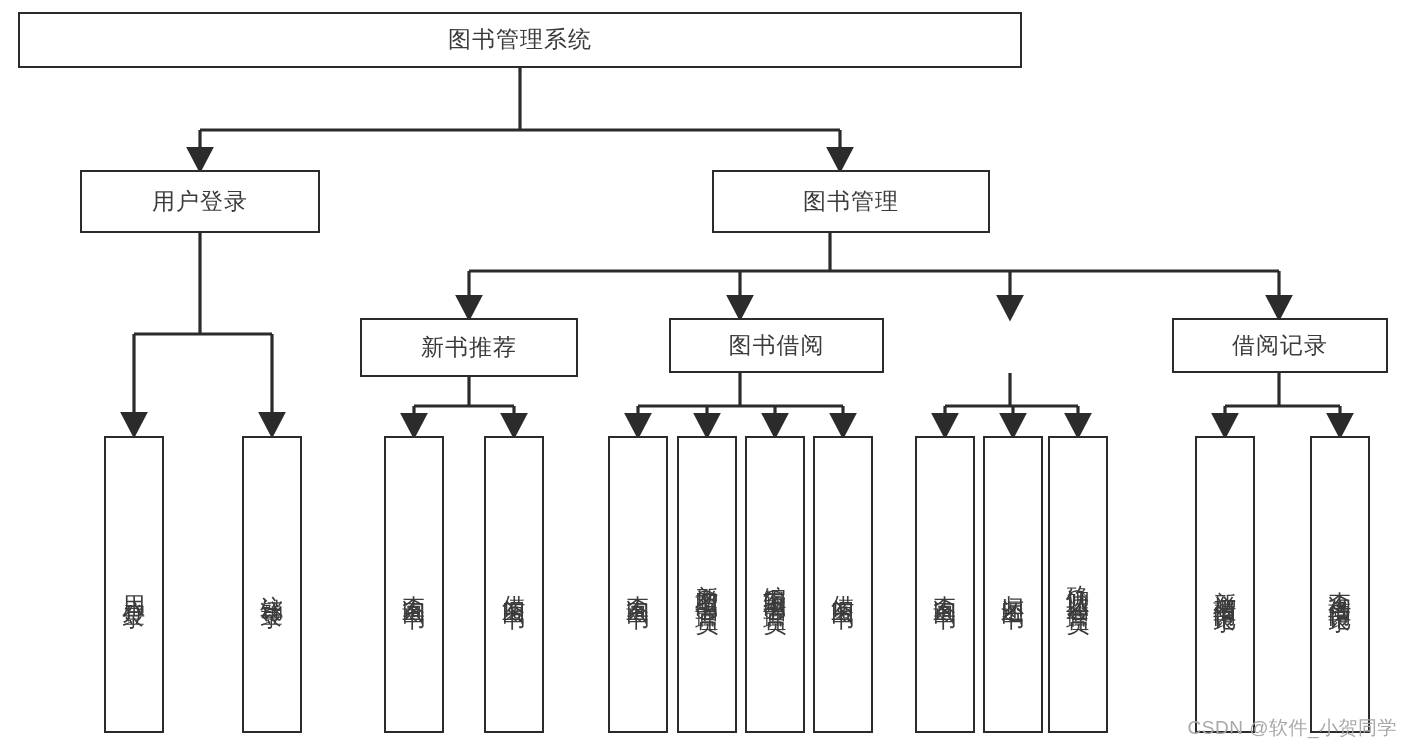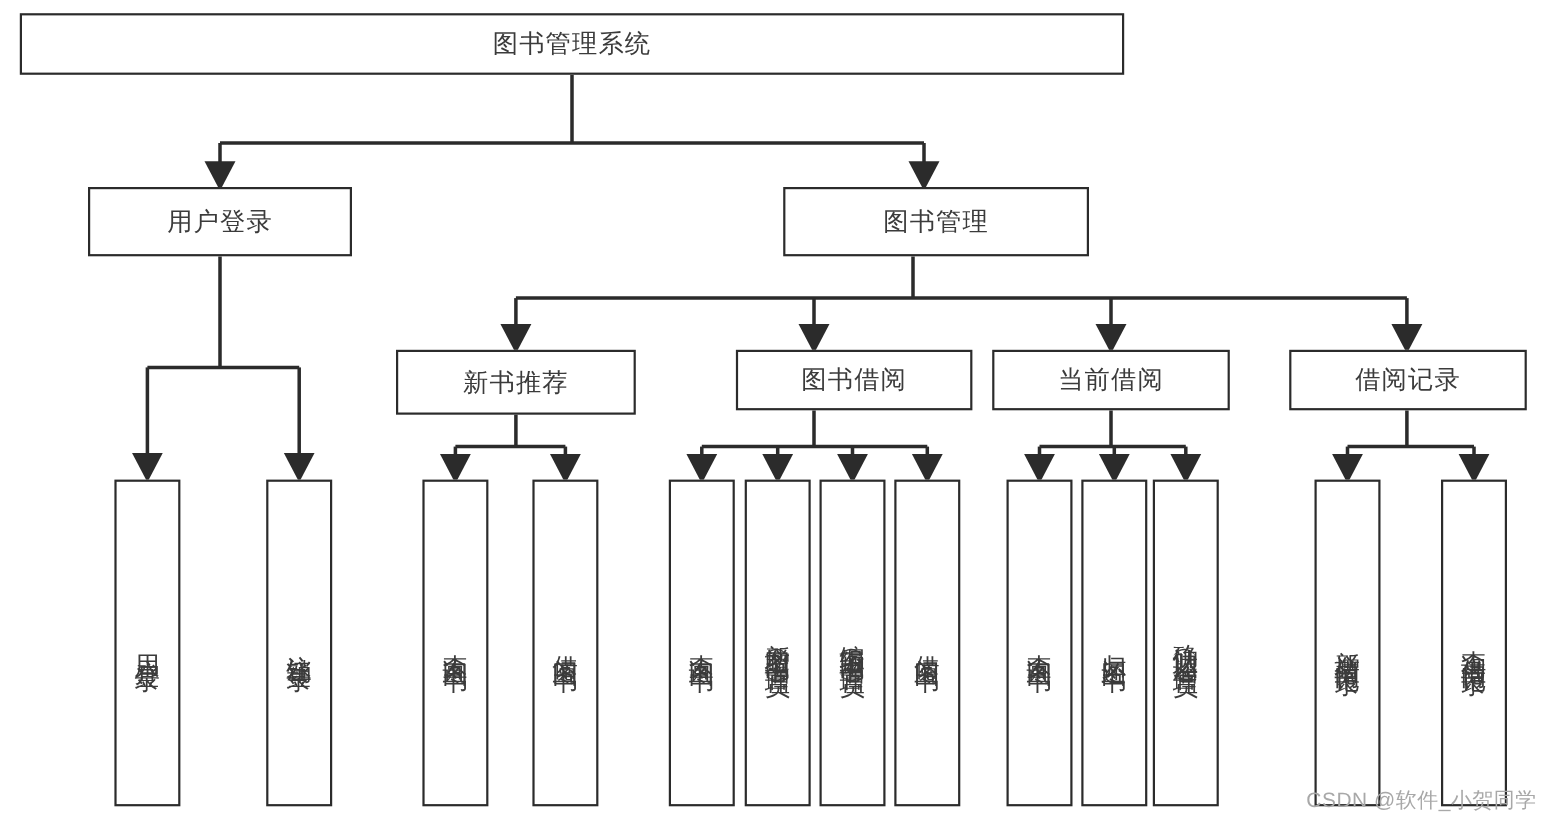--- a/index.html
+++ b/index.html
@@ -137,23 +137,20 @@
   <div class="node horiz" style="left:712px; top:170px; width:278px; height:63px;">
     <span class="label">图书管理</span>
   </div>
 
   <div class="node horiz" style="left:360px; top:318px; width:218px; height:59px;">
     <span class="label">新书推荐</span>
   </div>
   <div class="node horiz" style="left:633px; top:318px; width:215px; height:55px;margin-left:36px;">
     <span class="label">图书借阅</span>
   </div>
-  <div class="node horiz" style="left:902px; top:318px; width:216px; height:55px;">
-    <span class="label">当前借阅</span>
-  </div>
   <div class="node horiz" style="left:1172px; top:318px; width:216px; height:55px;">
     <span class="label">借阅记录</span>
   </div>
 
   <div class="node vert" style="left:104px; top:436px; width:60px; height:297px;">
     <span class="label">用户登录</span>
   </div>
   <div class="node vert" style="left:242px; top:436px; width:60px; height:297px;">
     <span class="label">注销登录</span>
   </div>

